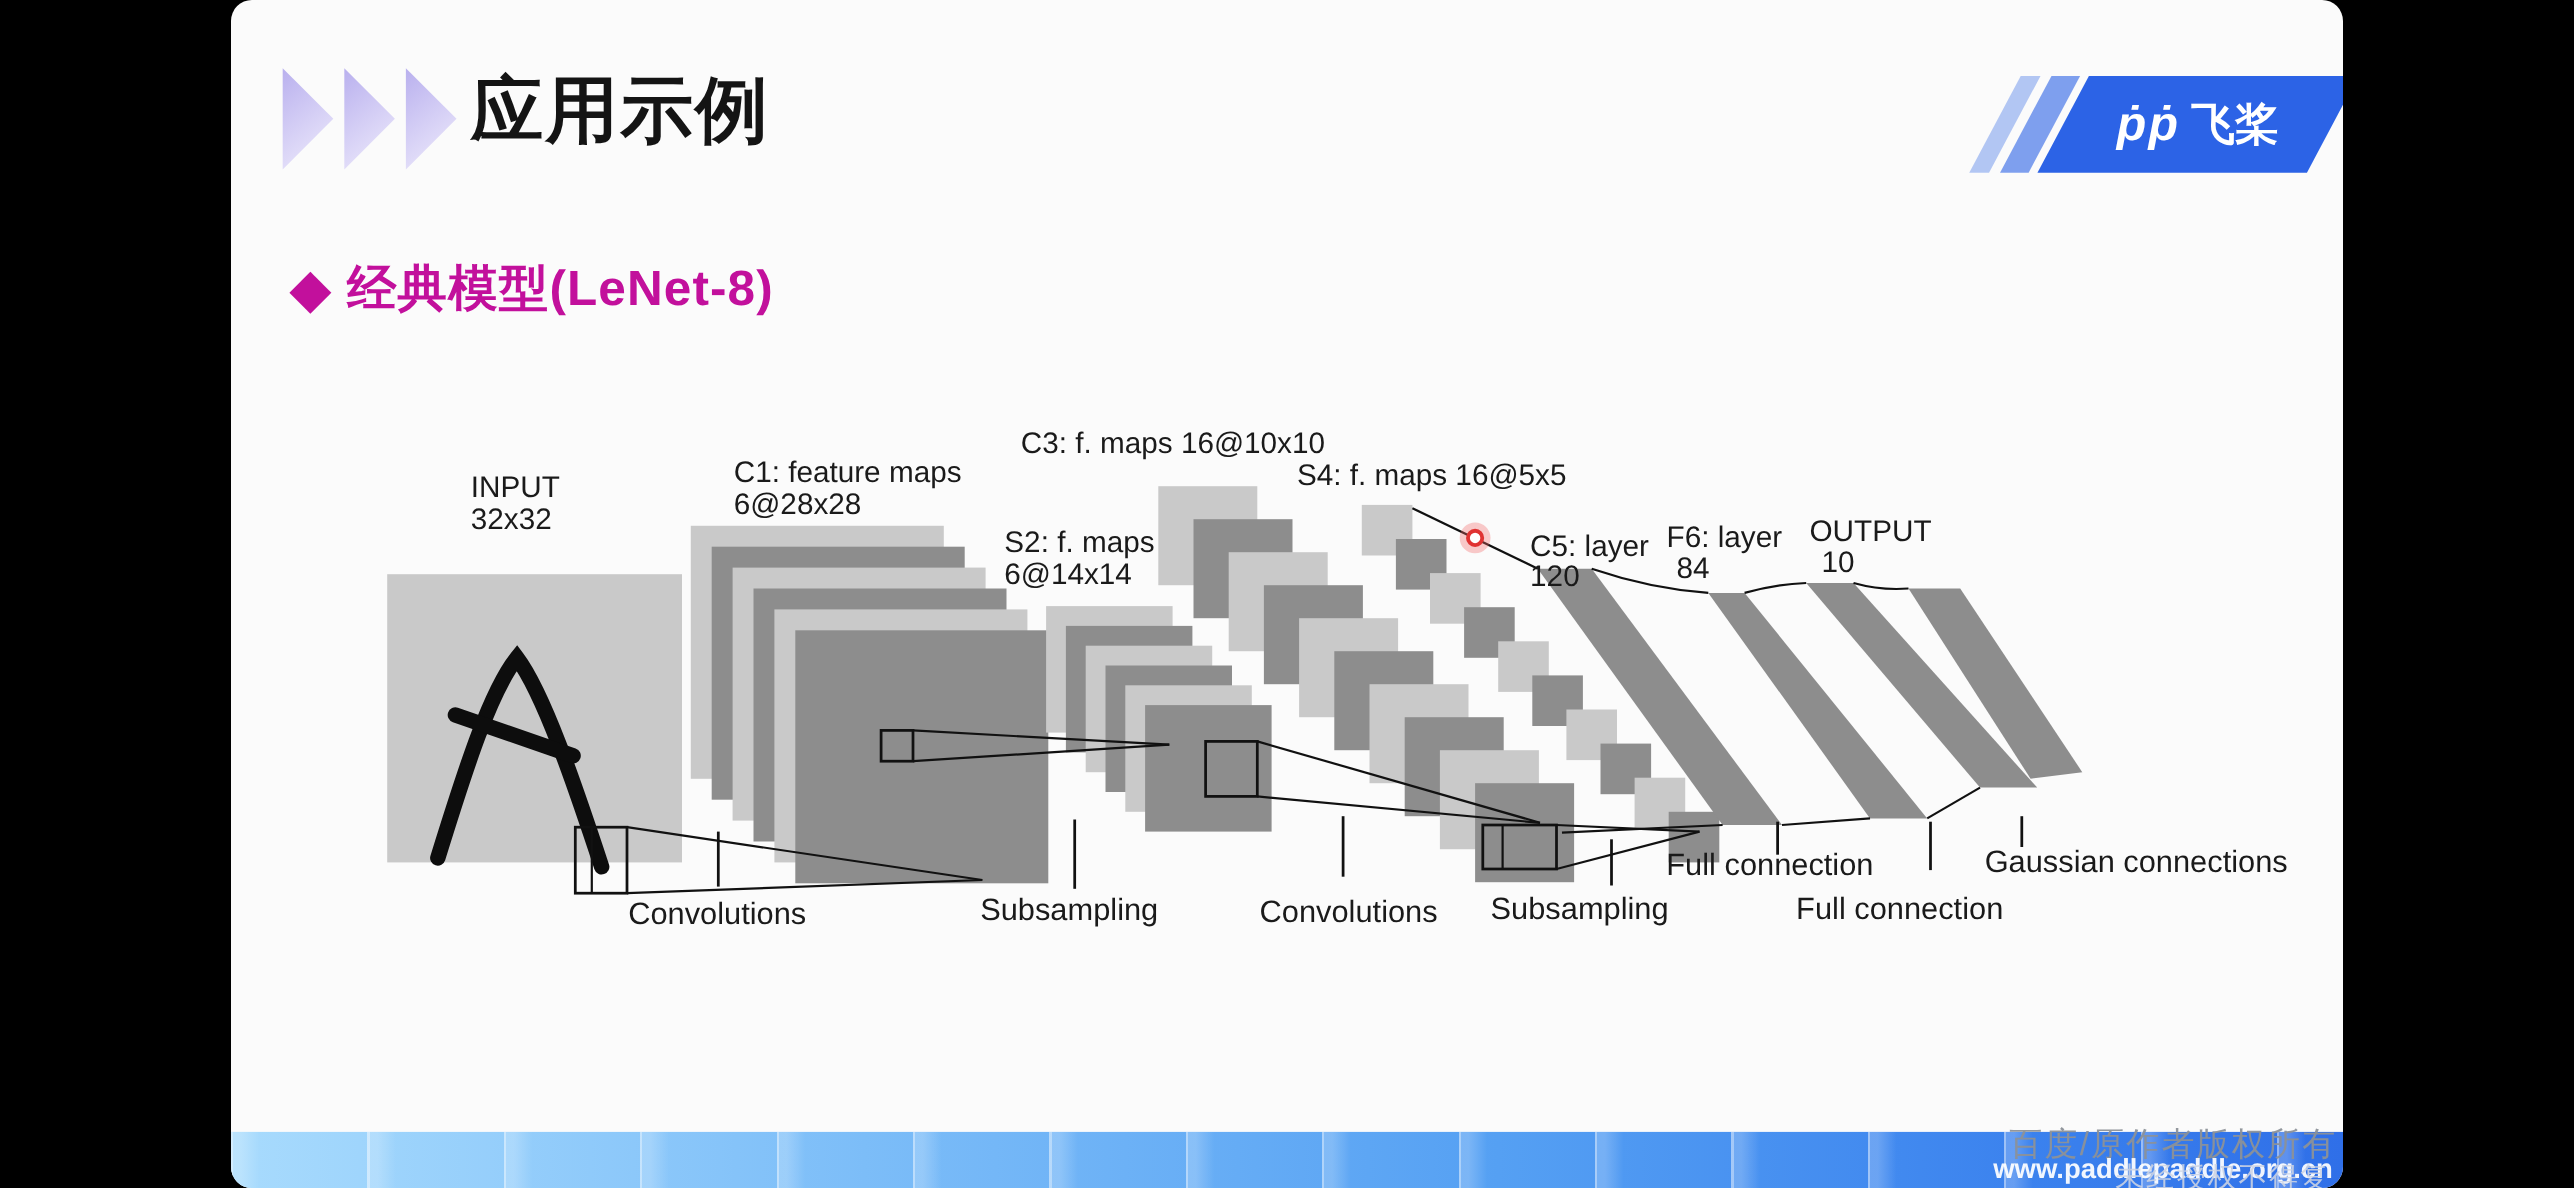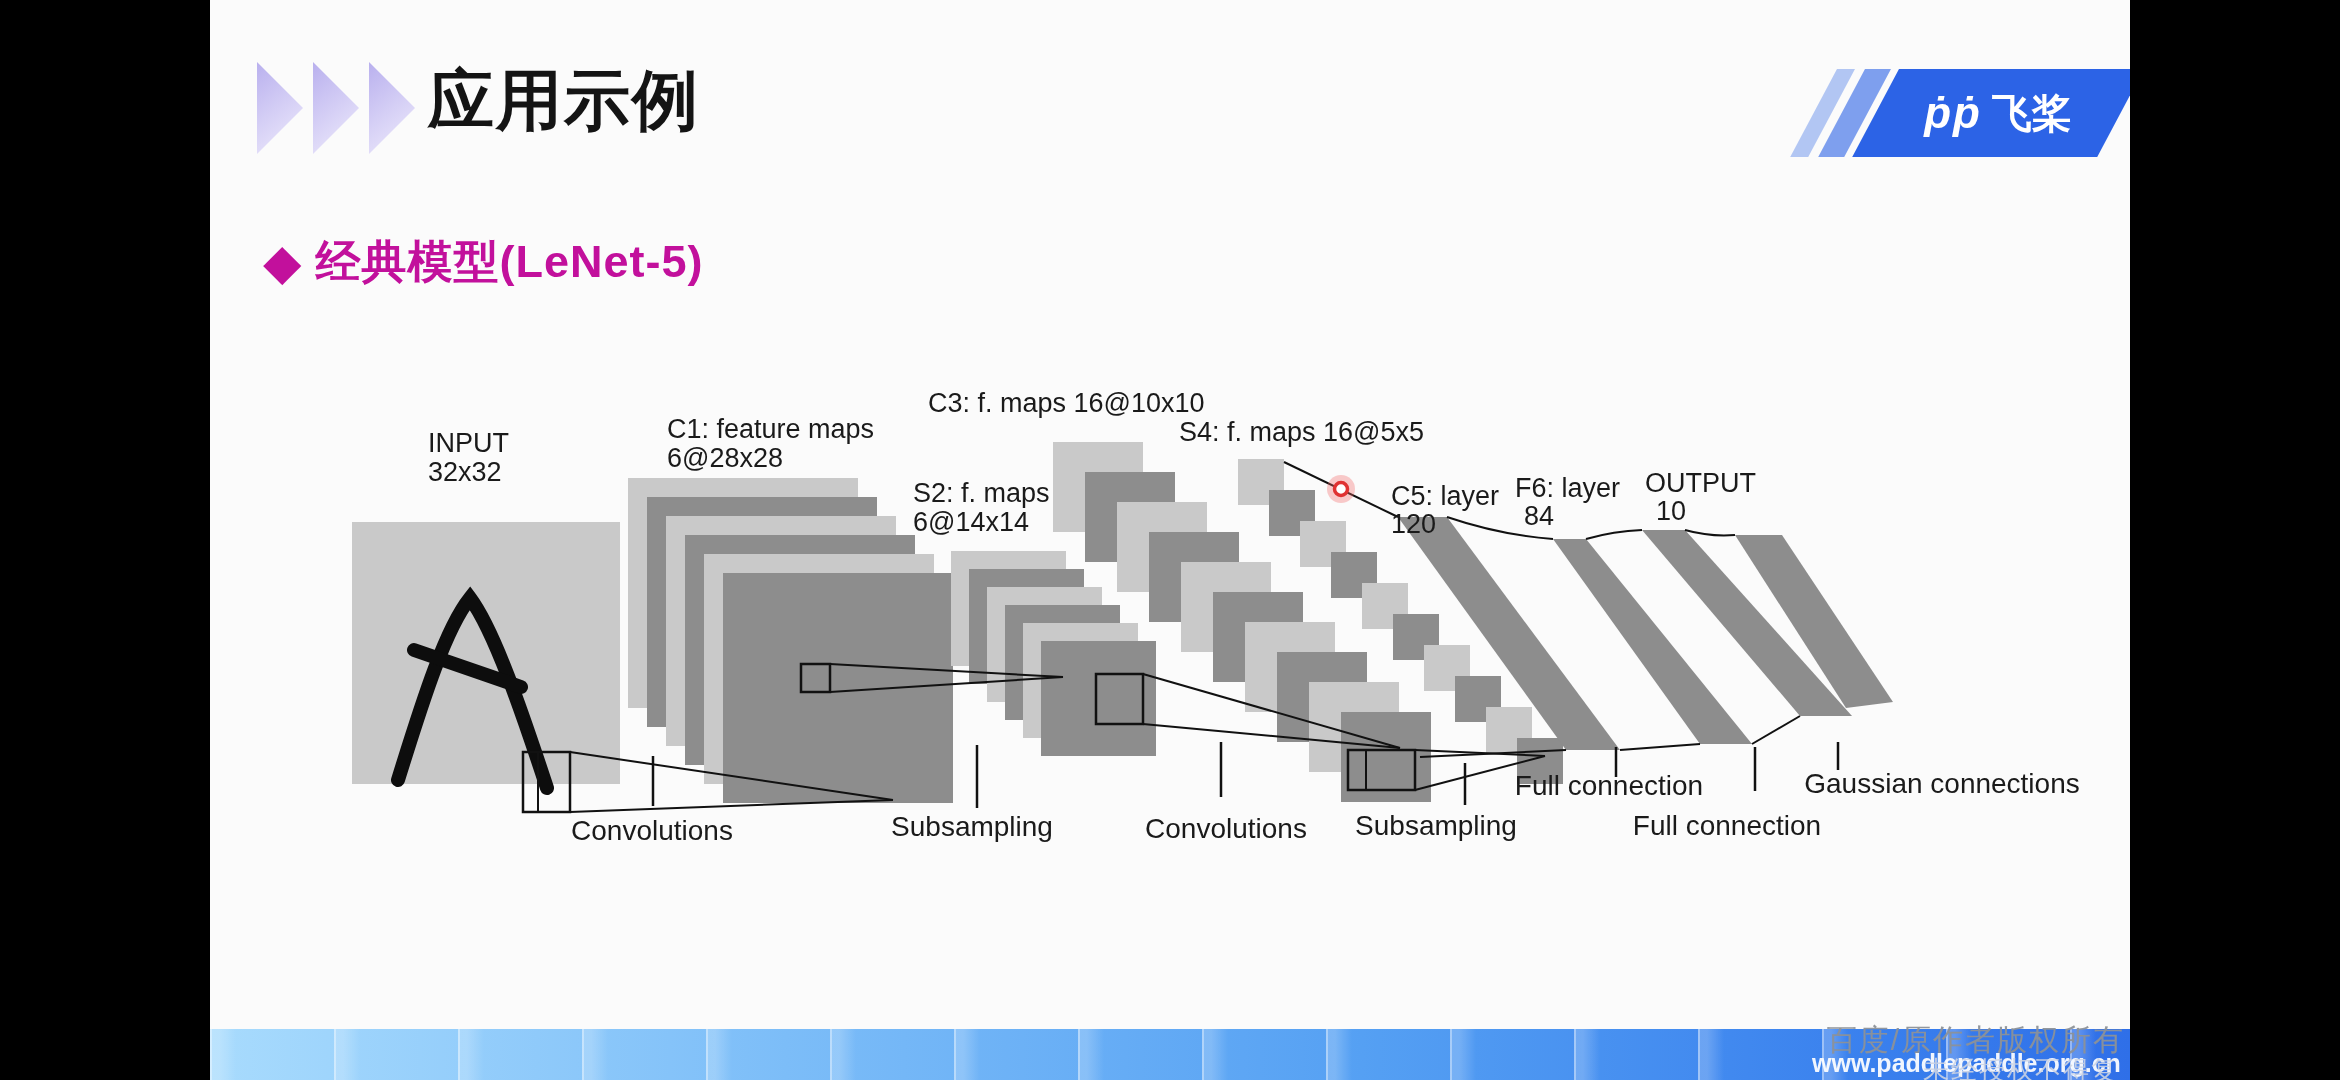--- a/index.html
+++ b/index.html
@@ -1,18 +1,18 @@
 <!DOCTYPE html>
 <html style="--magenta: #c2109c; --paddle-blue: #2c63e6; --arrow-lav: #b9b0ee; --map-light: #c9c9c9; --map-dark: #8d8d8d; --pointer-red: #e03232;"><head>
 <meta charset="utf-8">
 <style>
   html,body{margin:0;padding:0;background:#000;}
   .stage{position:relative;width:2340px;height:1080px;background:#000;overflow:hidden;
          font-family:"Liberation Sans",sans-serif;}
-  .slide{position:absolute;left:210px;top:0;width:1920px;height:1080px;background:#fbfbfb;overflow:hidden;}
+  .slide{position:absolute;left:210px;top:0;width:1920px;height:1080px;background:#fbfbfb;overflow:hidden;border-radius:19px;}
 
   
   .arrows{position:absolute;left:45px;top:60px;}
   .page-title{position:absolute;left:218px;top:66px;font-size:66px;font-weight:900;color:#141414;
               letter-spacing:2px;line-height:1.05;}
   
   .logo-stripe1{position:absolute;left:1627px;top:69px;width:18px;height:88px;background:var(--paddle-blue,#2c63e6);
                 opacity:.35;transform:skewX(-28deg);transform-origin:top;}
   .logo-stripe2{position:absolute;left:1655px;top:69px;width:26px;height:88px;background:var(--paddle-blue,#2c63e6);
                 opacity:.6;transform:skewX(-28deg);transform-origin:top;}
@@ -74,21 +74,21 @@
     <div class="logo-stripe2"></div>
     <div class="logo-main">
       <div class="logo-inner">
         <span class="logo-glyphs">ṗṗ</span>
         <span class="logo-cn">飞桨</span>
       </div>
     </div>
 
     <div class="subtitle-row">
       <span class="subtitle-bullet">◆</span>
-      <span class="subtitle-text">经典模型(LeNet-5)</span>
+      <span class="subtitle-text">经典模型(LeNet-8)</span>
     </div>
 
     <svg class="diagram" width="1790" height="475" viewBox="340 385 1790 475">
 
       <rect x="352" y="522" width="268" height="262" class="map-light"></rect>
       <path d="M 398 780 C 424 696 446 628 470 598 C 494 630 522 712 547 788" stroke="#0d0d0d" stroke-width="14" fill="none" stroke-linecap="round"></path>
       <path d="M 414 650 L 521 687" stroke="#0d0d0d" stroke-width="14" stroke-linecap="round"></path>
 
       <g id="stacks">
           <rect x="628" y="478" width="230" height="230" class="map-light"></rect>

